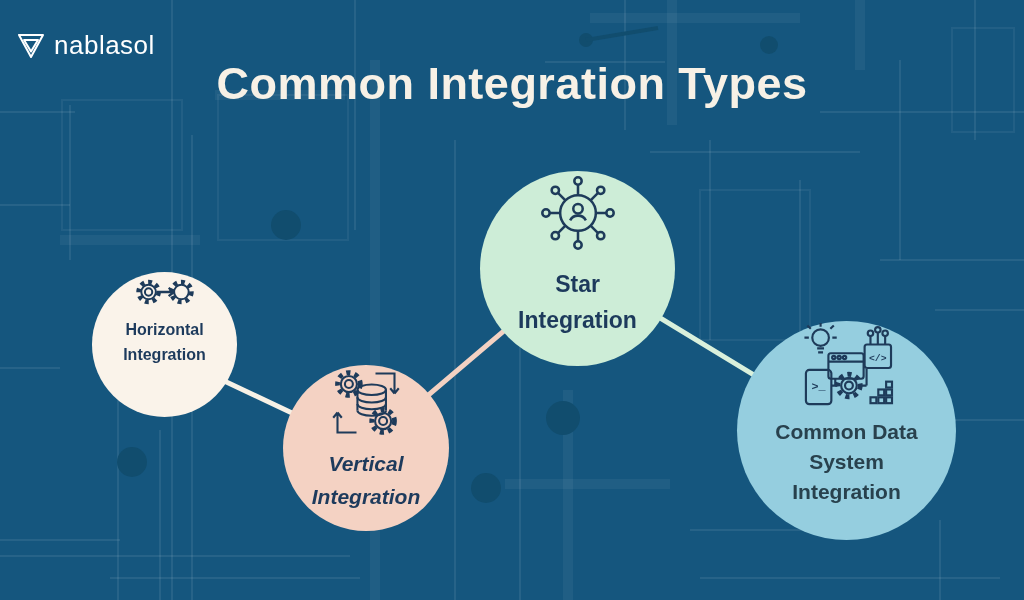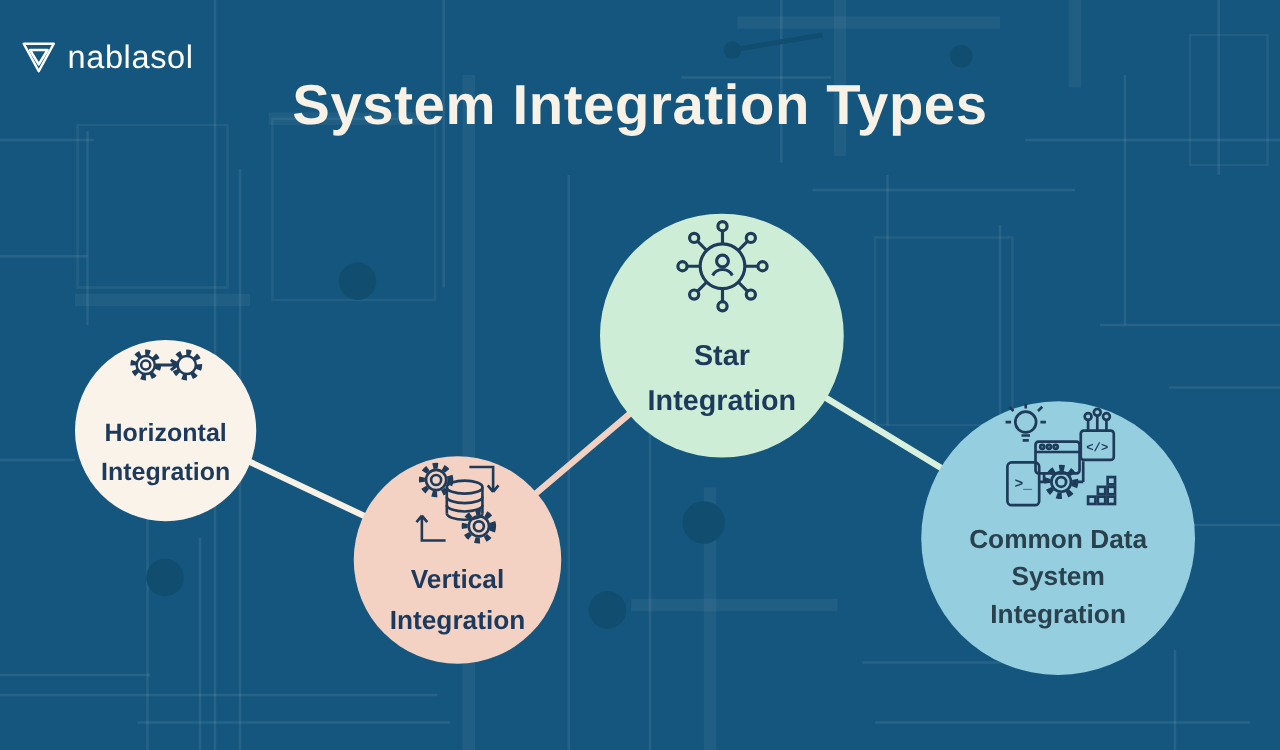--- a/index.html
+++ b/index.html
@@ -23,21 +23,21 @@
     position:absolute;left:0;top:58px;width:100%;margin:0;z-index:4;
     text-align:center;color:#F7F1E6;font-size:45px;font-weight:700;
     letter-spacing:.5px;
   }
   .node{
     position:absolute;z-index:3;border-radius:50%;
     display:flex;flex-direction:column;align-items:center;justify-content:flex-start;
     text-align:center;
   }
   .node .label{font-weight:700;line-height:1.55;}
-  .n1{left:60px;top:272px;width:145px;height:145px;font-size:20px;gap:20px;}
+  .n1{left:92px;top:272px;width:145px;height:145px;font-size:16px;gap:6px;}
   .n1 .label{width:132px;}
   .n1 .icon{width:62px;height:40px;}
   .n2{left:283px;top:365px;width:166px;height:166px;font-size:21px;gap:7px;}
   .n2 .label{width:142px;}
   .n2 .icon{width:76px;height:76px;}
   .n3{left:480px;top:171px;width:195px;height:195px;font-size:23px;gap:12px;}
   .n3 .label{width:152px;}
   .n3 .icon{width:84px;height:84px;}
   .n4{left:737px;top:321px;width:219px;height:219px;font-size:21px;gap:6px;}
   .n4 .label{width:178px;line-height:1.42;}
@@ -117,37 +117,37 @@
   <div class="logo">
     <svg width="30" height="30" viewBox="0 0 30 30">
       <g fill="none" stroke="#ffffff" stroke-width="2" stroke-linejoin="round">
         <path d="M3 4 H27 L15 26 Z"></path>
         <path d="M8 9 H22 L15 20.5 Z"></path>
       </g>
     </svg>
     <span>nablasol</span>
   </div>
 
-  <h1 class="title">System Integration Types</h1>
+  <h1 class="title">Common Integration Types</h1>
 
   <div class="node n1" style="background: rgb(250, 243, 234); color: rgb(29, 58, 92);">
     <svg class="icon" viewBox="0 0 68 42">
       <g fill="none" stroke-width="2.2" stroke="#1E3B5A">
         <circle cx="16" cy="21" r="11" stroke-width="5" stroke-dasharray="4.2 4.3"></circle>
         <circle cx="16" cy="21" r="8"></circle>
         <circle cx="16" cy="21" r="4"></circle>
         <circle cx="52" cy="21" r="11" stroke-width="5" stroke-dasharray="4.2 4.3"></circle>
         <circle cx="52" cy="21" r="8"></circle>
         <path d="M25 21 H44 M44 21 l-6 -4.5 M44 21 l-6 4.5" stroke-width="2.6"></path>
       </g>
     </svg>
     <div class="label">Horizontal Integration</div>
   </div>
 
-  <div class="node n2" style="background: rgb(244, 210, 195); color: rgb(29, 58, 92);">
+  <div class="node n2" style="background: rgb(244, 210, 195); color: rgb(29, 58, 92); font-style: italic;">
     <svg class="icon" viewBox="0 0 80 80">
       <g fill="none" stroke-width="2.2" stroke="#1E3B5A">
         <circle cx="22" cy="20" r="12" stroke-width="5" stroke-dasharray="4.4 4.5"></circle>
         <circle cx="22" cy="20" r="8.5"></circle>
         <circle cx="22" cy="20" r="4.2"></circle>
         <ellipse cx="46" cy="26" rx="15" ry="5.5"></ellipse>
         <path d="M31 26 V48 M61 26 V48"></path>
         <path d="M31 34 a15 5.5 0 0 0 30 0"></path>
         <path d="M31 41 a15 5.5 0 0 0 30 0"></path>
         <path d="M31 48 a15 5.5 0 0 0 30 0"></path>

